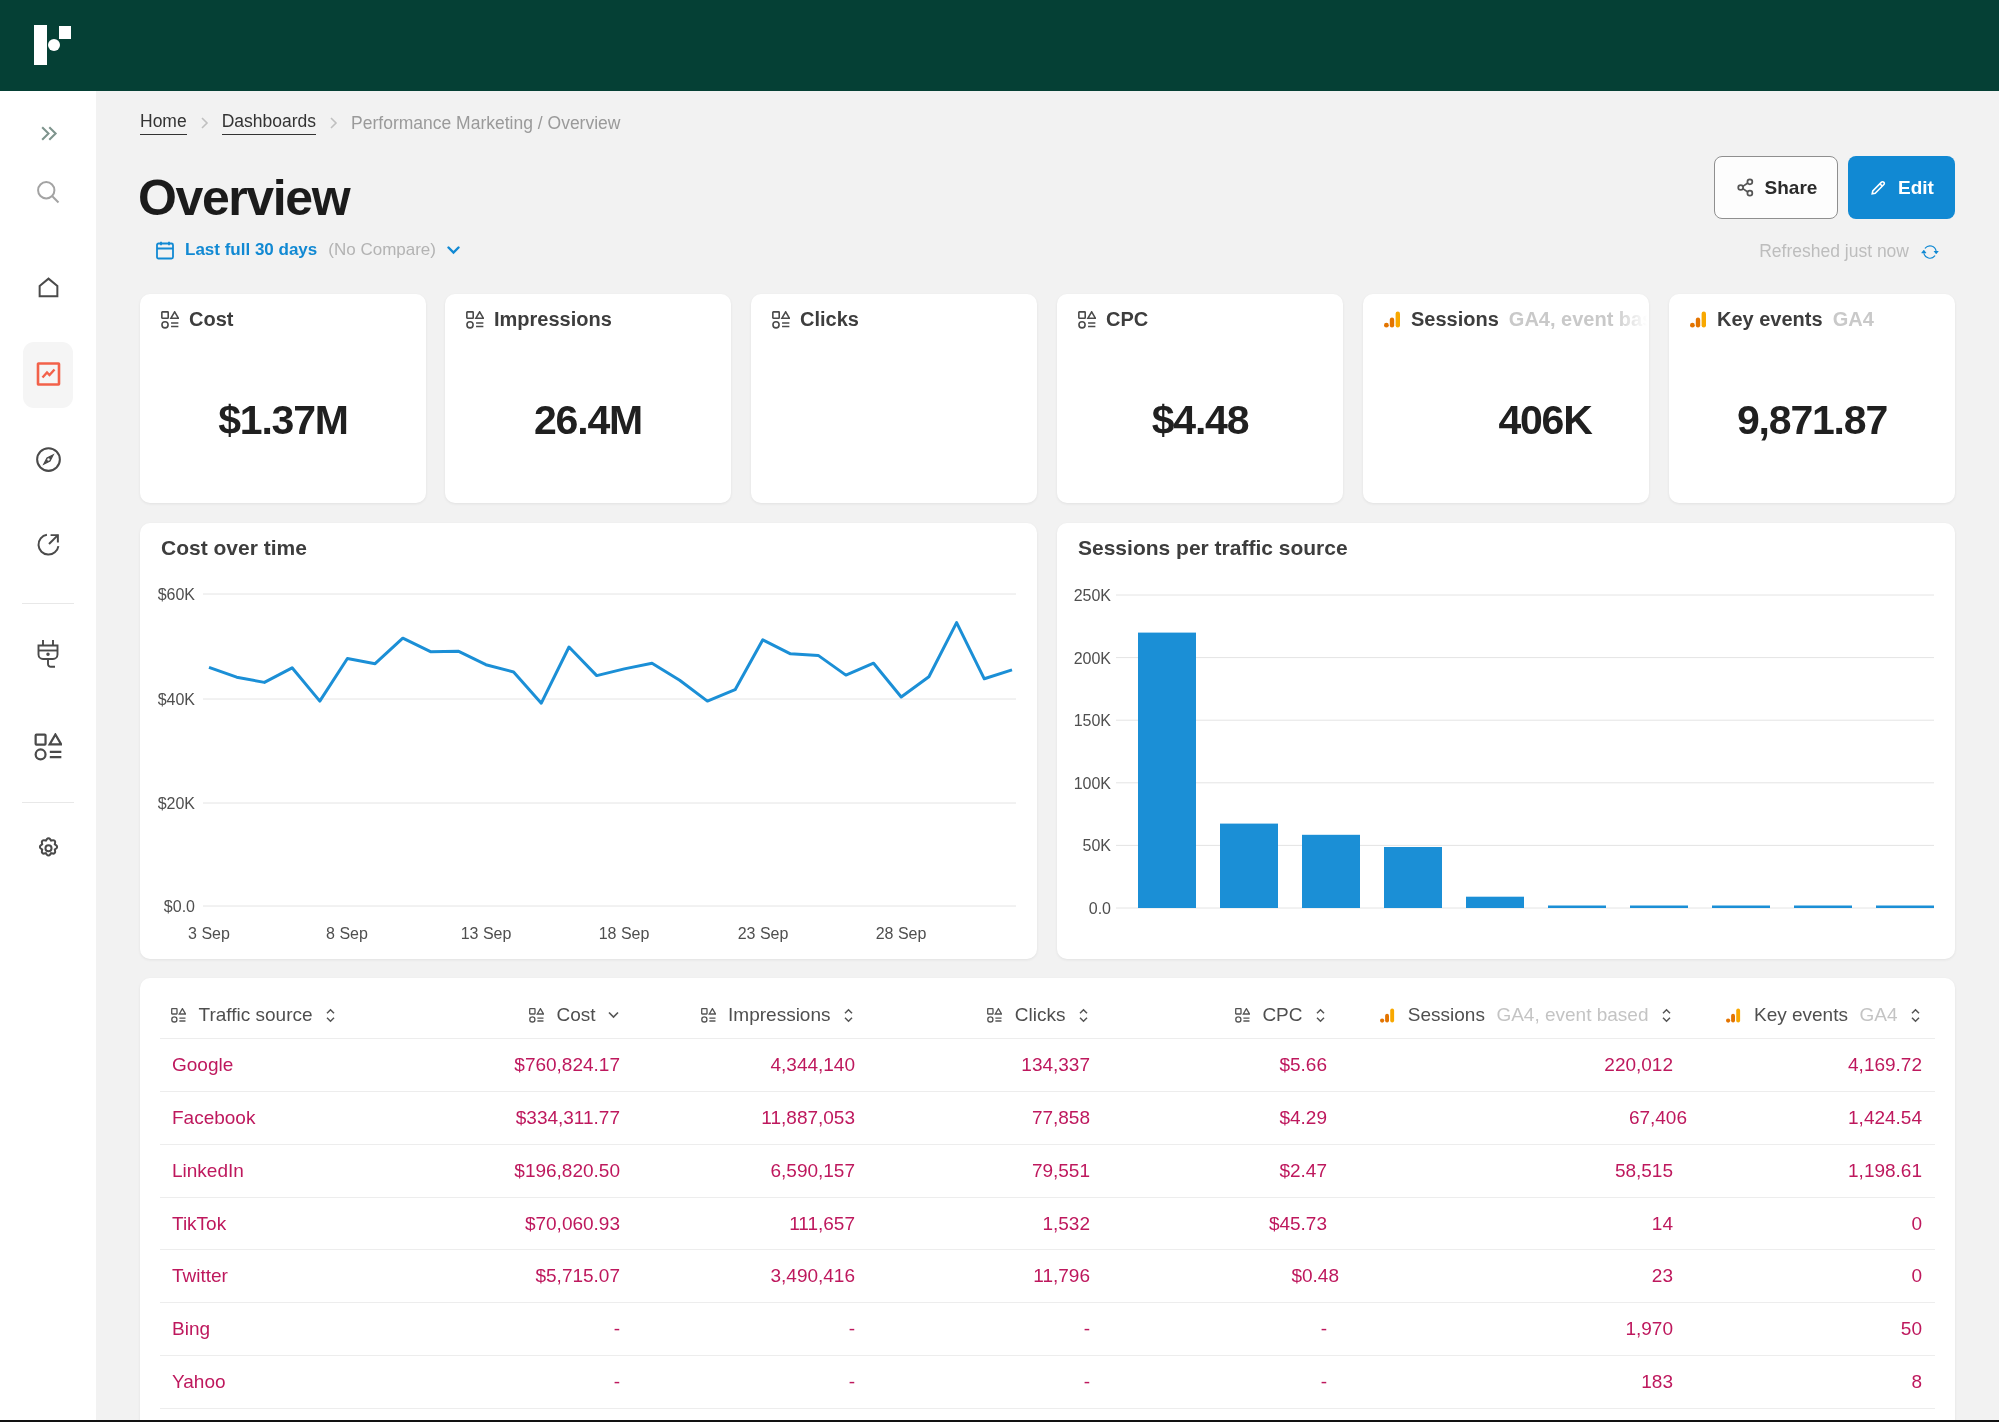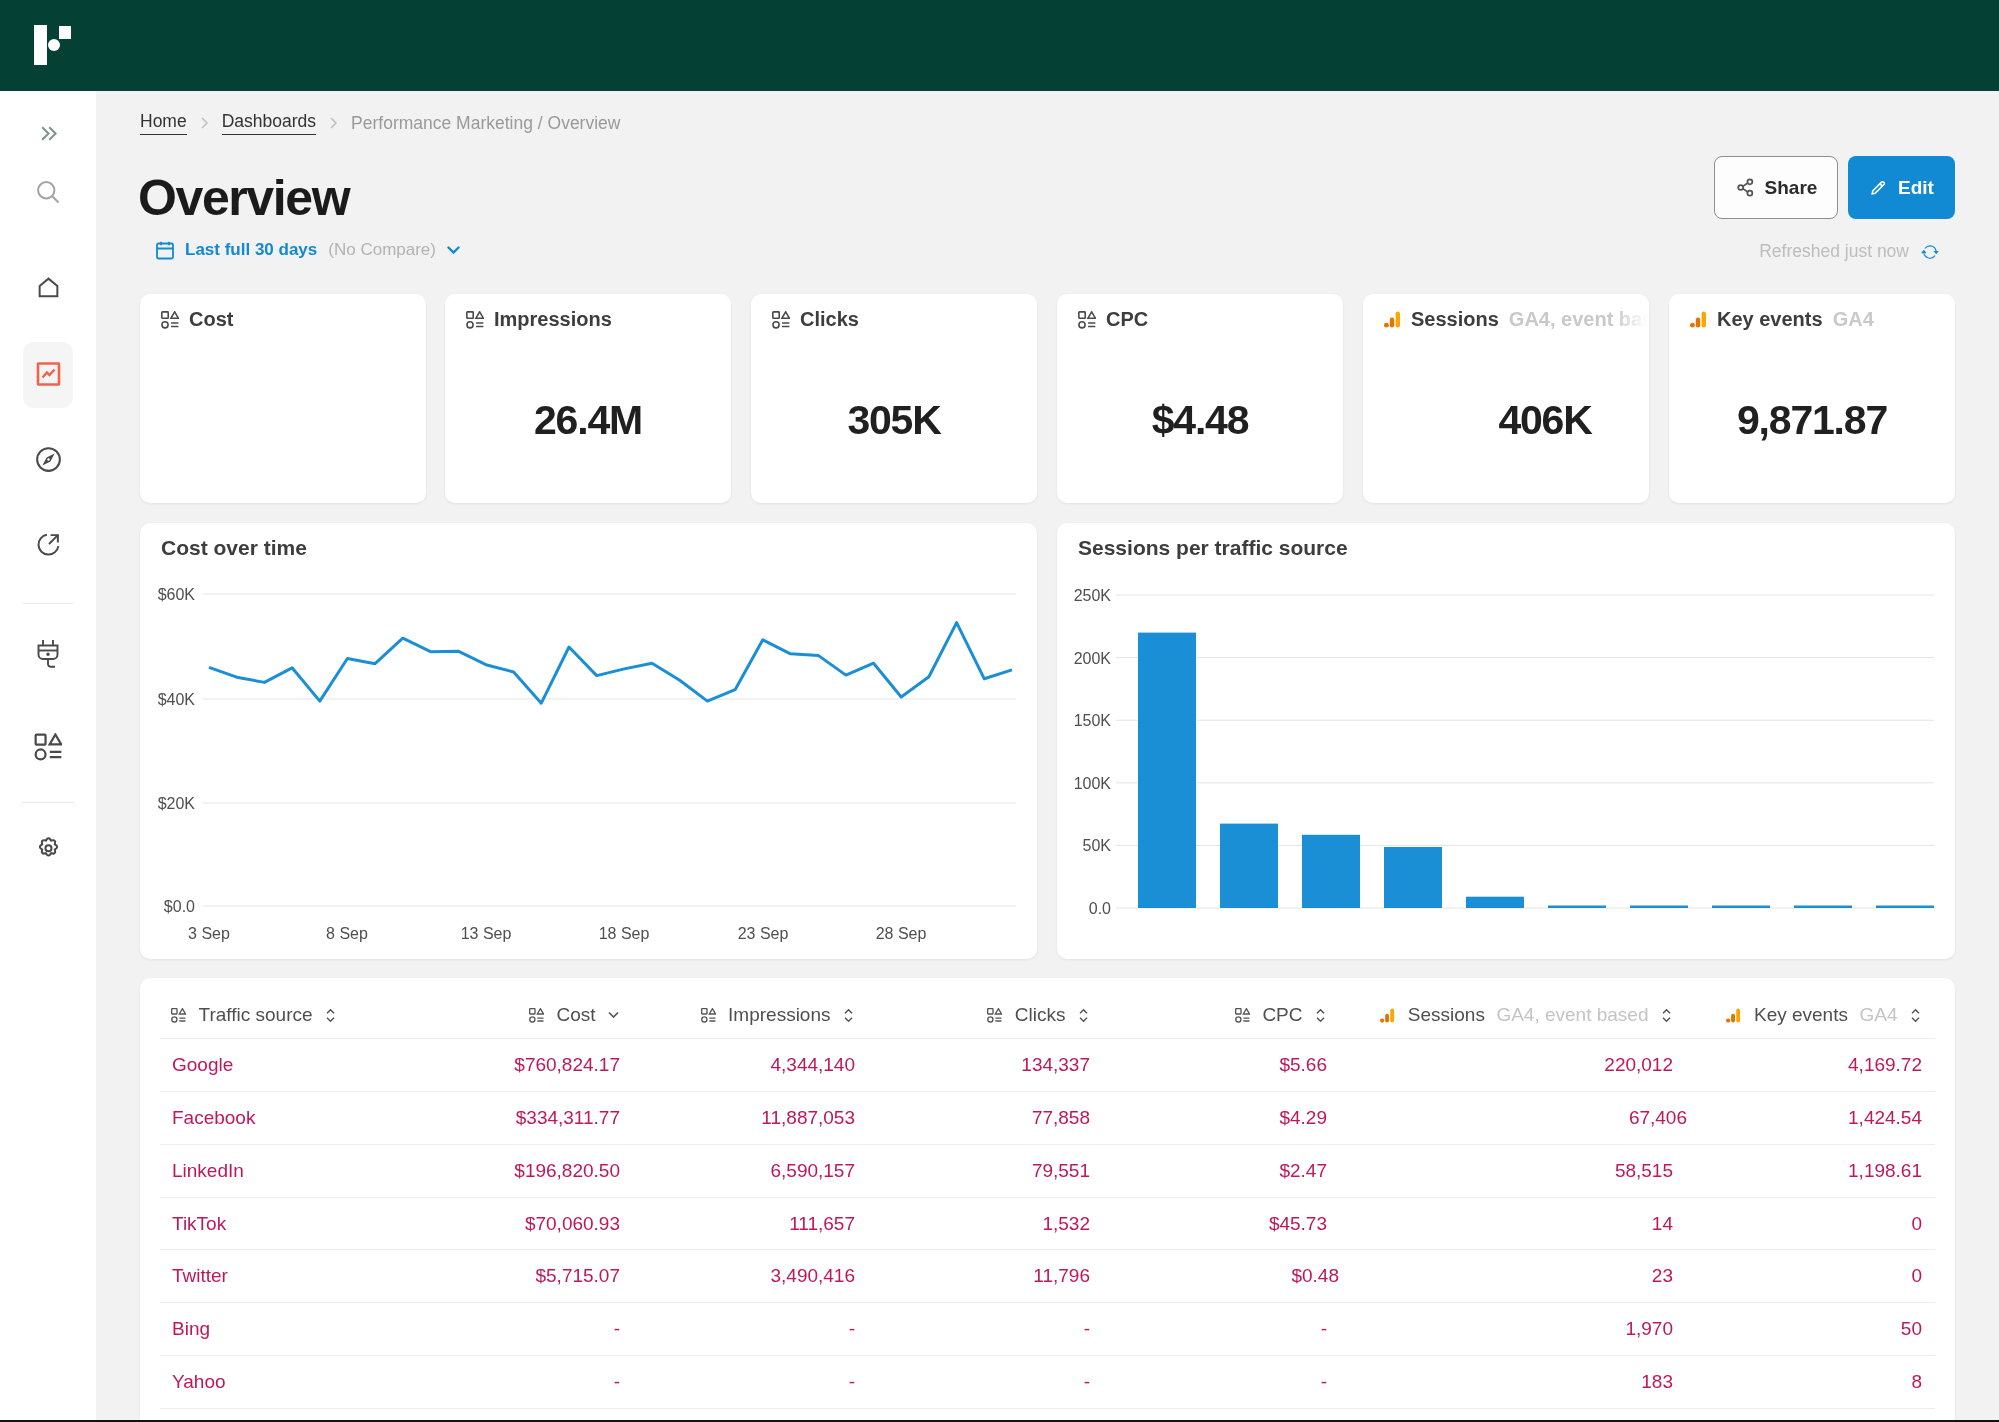--- a/index.html
+++ b/index.html
@@ -151,20 +151,21 @@
   <div class="card" style="left:140px;top:294px;width:286px;height:209px;">
     <div style="position:absolute;left:21px;top:14px;display:flex;align-items:center;gap:10px;">
       <svg width="18" height="18" viewBox="0 0 17 17" fill="none" stroke="#4a4a4a" stroke-width="1.5">
           <rect x="0.8" y="0.8" width="6" height="6" rx="0.5"></rect>
           <path d="M12.9 0.8 L16.4 6.8 H9.4 Z"></path>
           <circle cx="3.8" cy="13" r="2.9"></circle>
           <path d="M9.5 11.4 H16.4 M9.5 14.7 H16.4"></path>
         </svg>
       <span class="kpi-label">Cost</span>
     </div>
+    <div class="kpi-num" style="top:103px;">$1.37M</div>
   </div>
   <div class="card" style="left:445px;top:294px;width:286px;height:209px;">
     <div style="position:absolute;left:21px;top:14px;display:flex;align-items:center;gap:10px;">
       <svg width="18" height="18" viewBox="0 0 17 17" fill="none" stroke="#4a4a4a" stroke-width="1.5">
           <rect x="0.8" y="0.8" width="6" height="6" rx="0.5"></rect>
           <path d="M12.9 0.8 L16.4 6.8 H9.4 Z"></path>
           <circle cx="3.8" cy="13" r="2.9"></circle>
           <path d="M9.5 11.4 H16.4 M9.5 14.7 H16.4"></path>
         </svg>
       <span class="kpi-label">Impressions</span>
@@ -174,21 +175,20 @@
   <div class="card" style="left:751px;top:294px;width:286px;height:209px;">
     <div style="position:absolute;left:21px;top:14px;display:flex;align-items:center;gap:10px;">
       <svg width="18" height="18" viewBox="0 0 17 17" fill="none" stroke="#4a4a4a" stroke-width="1.5">
           <rect x="0.8" y="0.8" width="6" height="6" rx="0.5"></rect>
           <path d="M12.9 0.8 L16.4 6.8 H9.4 Z"></path>
           <circle cx="3.8" cy="13" r="2.9"></circle>
           <path d="M9.5 11.4 H16.4 M9.5 14.7 H16.4"></path>
         </svg>
       <span class="kpi-label">Clicks</span>
     </div>
-    <div class="kpi-num" style="top:103px;">305K</div>
   </div>
   <div class="card" style="left:1057px;top:294px;width:286px;height:209px;">
     <div style="position:absolute;left:21px;top:14px;display:flex;align-items:center;gap:10px;">
       <svg width="18" height="18" viewBox="0 0 17 17" fill="none" stroke="#4a4a4a" stroke-width="1.5">
           <rect x="0.8" y="0.8" width="6" height="6" rx="0.5"></rect>
           <path d="M12.9 0.8 L16.4 6.8 H9.4 Z"></path>
           <circle cx="3.8" cy="13" r="2.9"></circle>
           <path d="M9.5 11.4 H16.4 M9.5 14.7 H16.4"></path>
         </svg>
       <span class="kpi-label">CPC</span>

